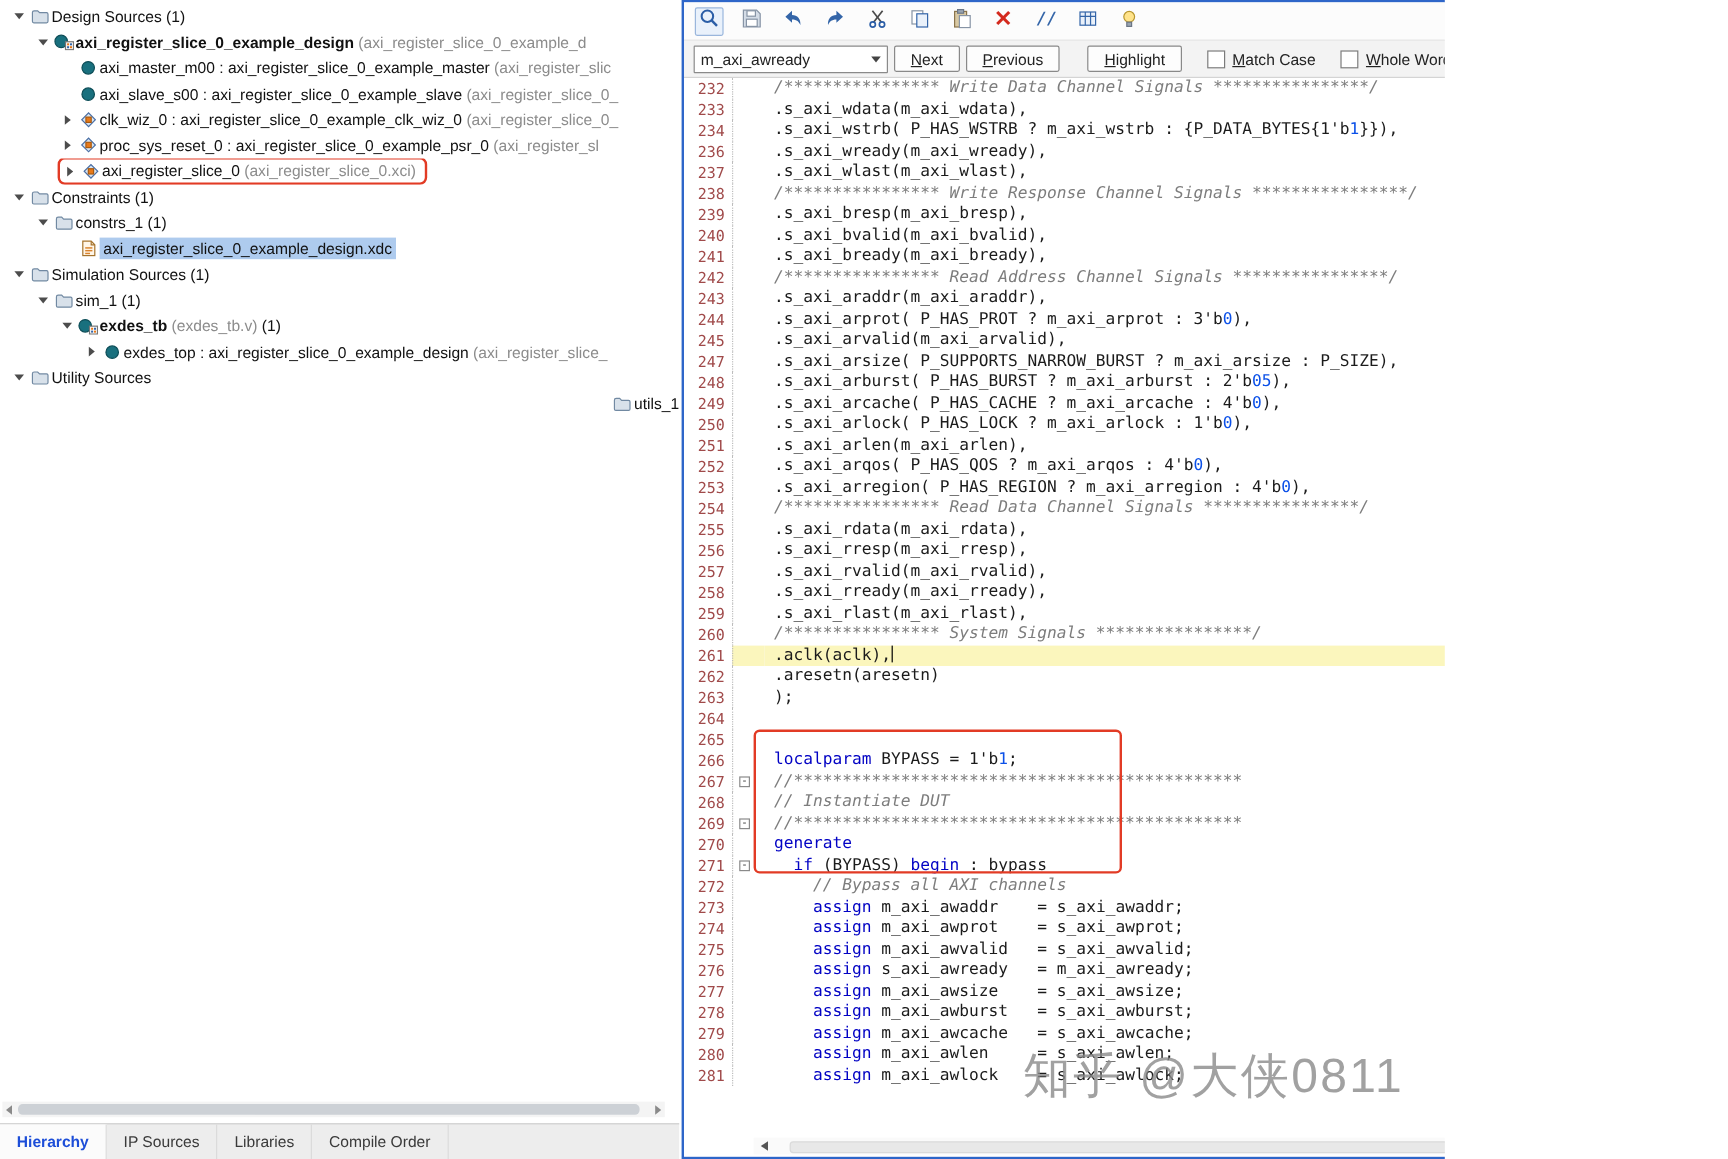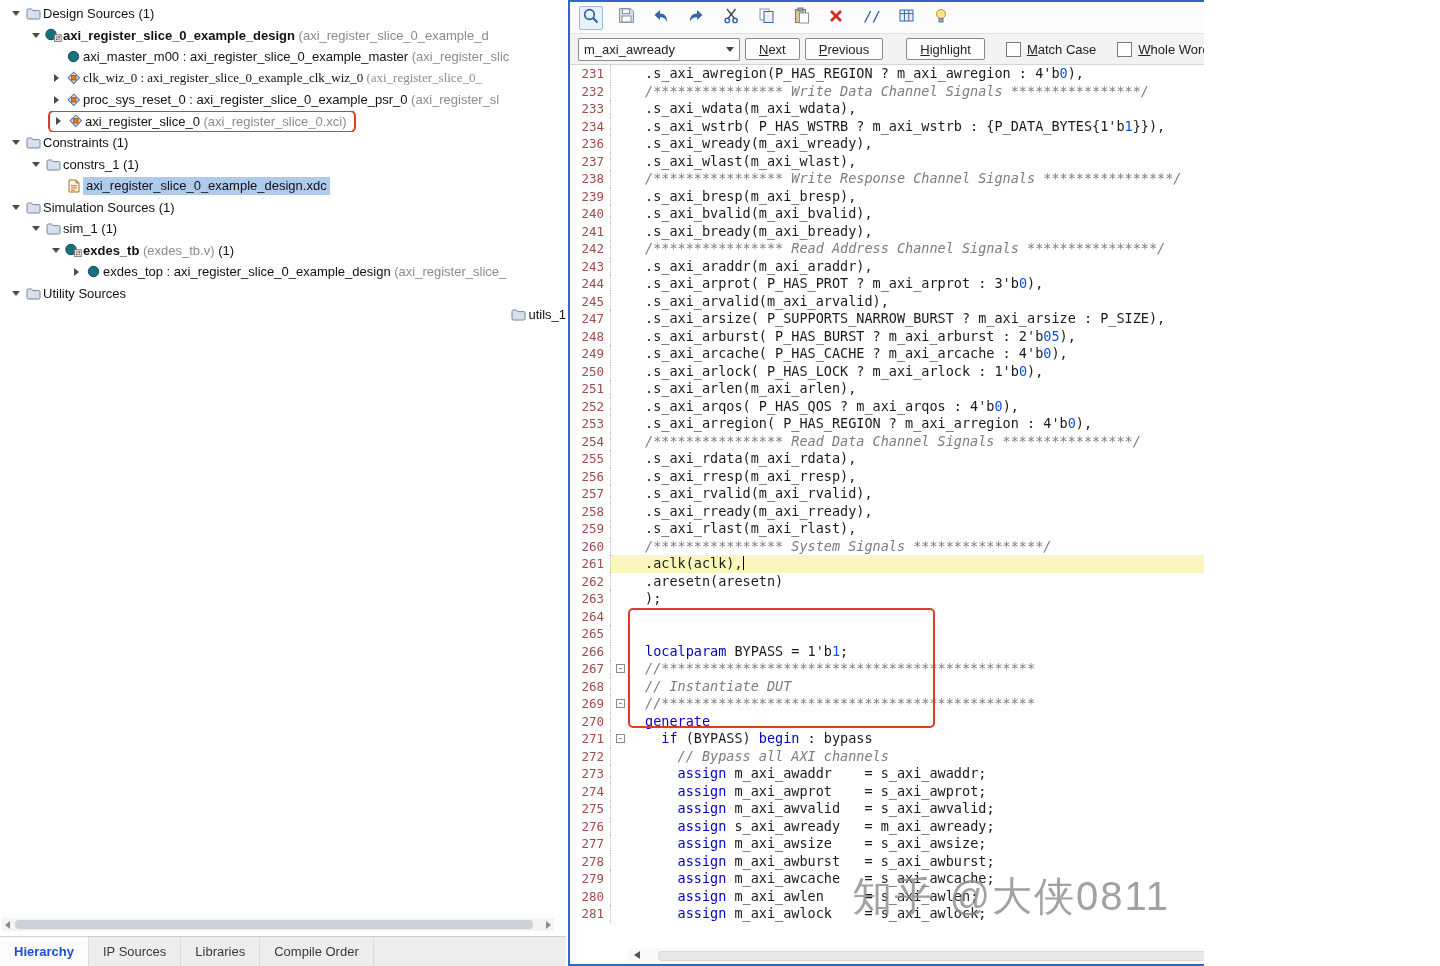--- a/index.html
+++ b/index.html
@@ -110,21 +110,32 @@
           <div class="trow-inner">
             <span class="chev none"></span>
             <span class="ticon">
               <svg width="13" height="13" viewBox="0 0 13 13">
                 <circle cx="6.5" cy="6.5" r="5.2" fill="#19707E" stroke="#0E4E58"></circle>
               </svg>
             </span>
             <span class="ttext"><span class="tp-plain">axi_master_m00 : axi_register_slice_0_example_master </span><span class="tp-dim">(axi_register_slic</span></span>
           </div>
         </div>
-        <div class="trow" style="padding-left: 48px; font-family: Liberation Serif, serif;">
+        <div class="trow" style="padding-left: 48px;">
+          <div class="trow-inner">
+            <span class="chev none"></span>
+            <span class="ticon">
+              <svg width="13" height="13" viewBox="0 0 13 13">
+                <circle cx="6.5" cy="6.5" r="5.2" fill="#19707E" stroke="#0E4E58"></circle>
+              </svg>
+            </span>
+            <span class="ttext"><span class="tp-plain">axi_slave_s00 : axi_register_slice_0_example_slave </span><span class="tp-dim">(axi_register_slice_0_</span></span>
+          </div>
+        </div>
+        <div class="trow" style="padding-left: 48px;">
           <div class="trow-inner">
             <span class="chev col"></span>
             <span class="ticon">
               <svg width="15" height="14" viewBox="0 0 15 14">
                 <rect x="3.8" y="2.8" width="8" height="8" transform="rotate(45 7.8 6.8)" fill="#D8E4F0" stroke="#4A6FA5"></rect>
                 <rect x="5.6" y="4.6" width="4.4" height="4.4" fill="#E87817" stroke="#A85A10"></rect>
               </svg>
             </span>
             <span class="ttext"><span class="tp-plain">clk_wiz_0 : axi_register_slice_0_example_clk_wiz_0 </span><span class="tp-dim">(axi_register_slice_0_</span></span>
           </div>
@@ -366,25 +377,20 @@
       </span>
       <span class="cbwrap">
         <span class="cb"></span>
         <span><u>W</u>hole Words</span>
       </span>
       <span class="matches">5 Match(es)</span>
     </div>
 
     <div class="codewrap" id="code">
         <div class="cl">
-          <div class="lnum">231</div>
-          <div class="gut"></div>
-          <div class="ctext"><span class="s-p">.s_axi_awregion(P_HAS_REGION ? m_axi_awregion : 4'b</span><span class="s-n">0</span><span class="s-p">),</span></div>
-        </div>
-        <div class="cl">
           <div class="lnum">232</div>
           <div class="gut"></div>
           <div class="ctext"><span class="s-c">/**************** Write Data Channel Signals ****************/</span></div>
         </div>
         <div class="cl">
           <div class="lnum">233</div>
           <div class="gut"></div>
           <div class="ctext"><span class="s-p">.s_axi_wdata(m_axi_wdata),</span></div>
         </div>
         <div class="cl">

